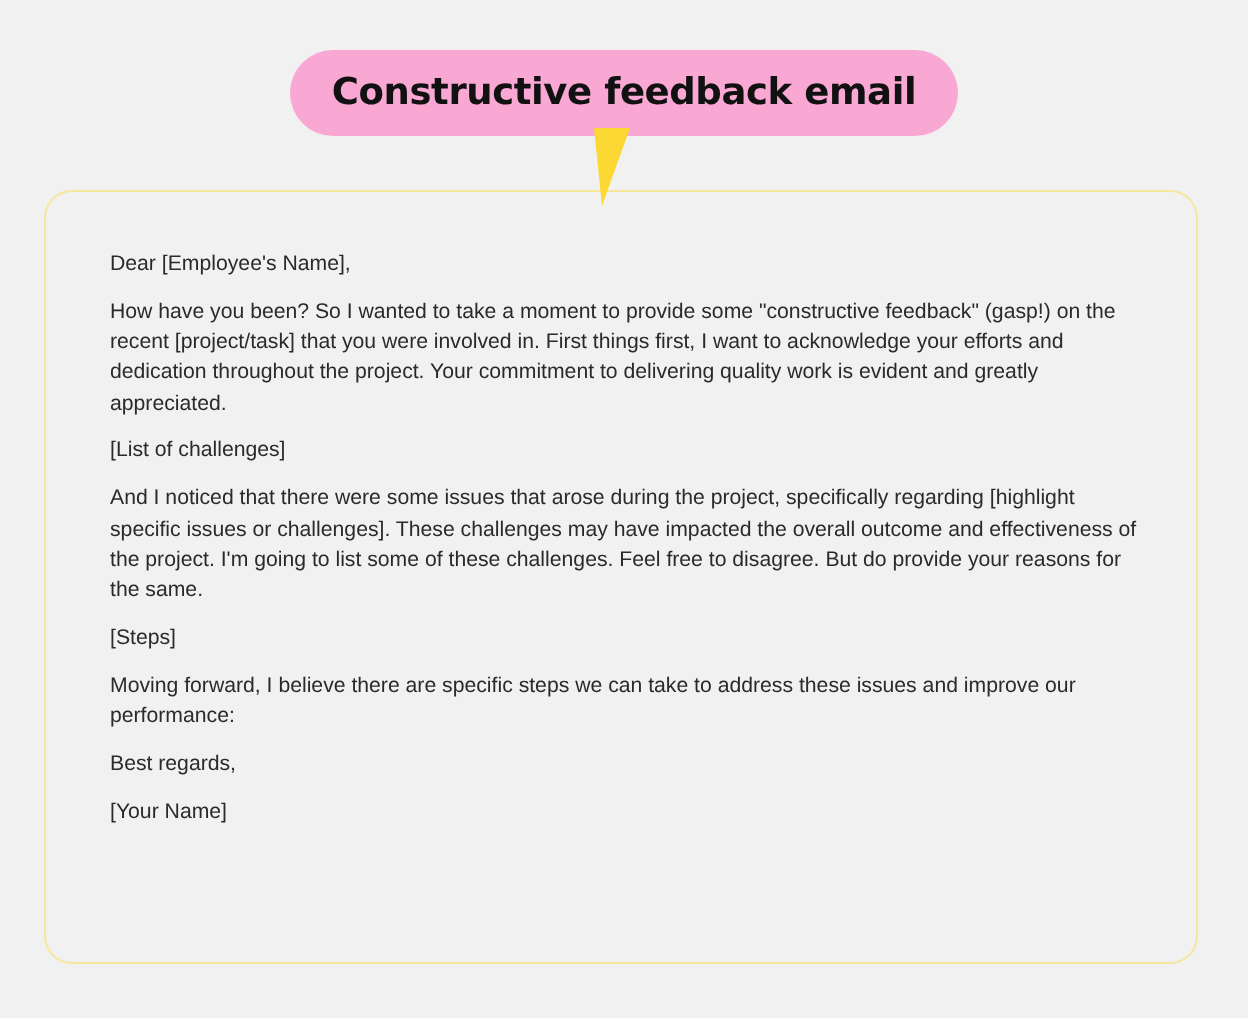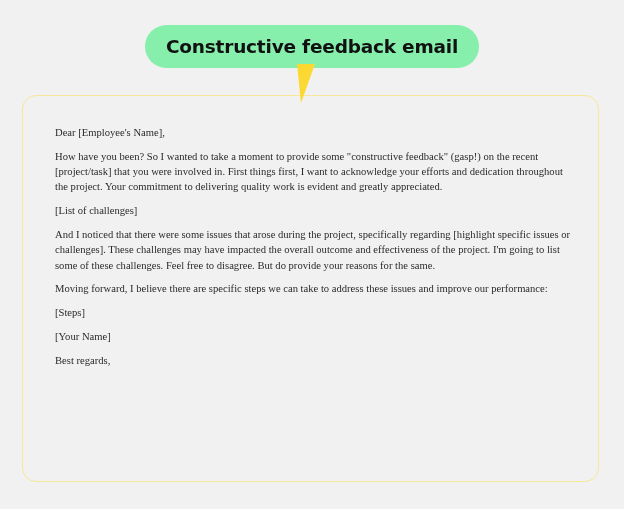--- a/index.html
+++ b/index.html
@@ -13,21 +13,21 @@
       position: relative;
       overflow: hidden;
       font-family: "DejaVu Sans", sans-serif;
     }
     .title-pill {
       position: absolute;
       left: 145px;
       top: 25px;
       width: 334px;
       height: 43px;
-      background: #86efac;
+      background: #f9a8d4;
       border-radius: 22px;
       display: flex;
       align-items: center;
       justify-content: center;
       z-index: 3;
     }
     .title-text {
       font-family: "DejaVu Sans", sans-serif;
       font-weight: bold;
       font-size: 18.5px;
@@ -56,21 +56,21 @@
       border-radius: 14px;
       background: #f1f1f1;
       box-sizing: border-box;
       z-index: 1;
     }
     .email-body {
       position: absolute;
       left: 55px;
       top: 125px;
       width: 520px;
-      font-family: Liberation Serif, serif;
+      font-family: Liberation Sans, sans-serif;
       font-size: 10.6px;
       line-height: 15.3px;
       color: #2a2a2a;
       z-index: 2;
     }
     .email-body p {
       margin: 0 0 8.5px 0;
     }
   </style>
 </head>
@@ -81,17 +81,17 @@
 </div>
 <div class="pointer"></div>
 
 <div class="card"></div>
 
 <div class="email-body">
   <p>Dear [Employee's Name],</p>
   <p>How have you been? So I wanted to take a moment to provide some "constructive feedback" (gasp!) on the recent [project/task] that you were involved in. First things first, I want to acknowledge your efforts and dedication throughout the project. Your commitment to delivering quality work is evident and greatly appreciated.</p>
   <p>[List of challenges]</p>
   <p>And I noticed that there were some issues that arose during the project, specifically regarding [highlight specific issues or challenges]. These challenges may have impacted the overall outcome and effectiveness of the project. I'm going to list some of these challenges. Feel free to disagree. But do provide your reasons for the same.</p>
+  <p>[Steps]</p>
   <p>Moving forward, I believe there are specific steps we can take to address these issues and improve our performance:</p>
-  <p>[Steps]</p>
+  <p>Best regards,</p>
   <p>[Your Name]</p>
-  <p>Best regards,</p>
 </div>
 
 </body></html>

